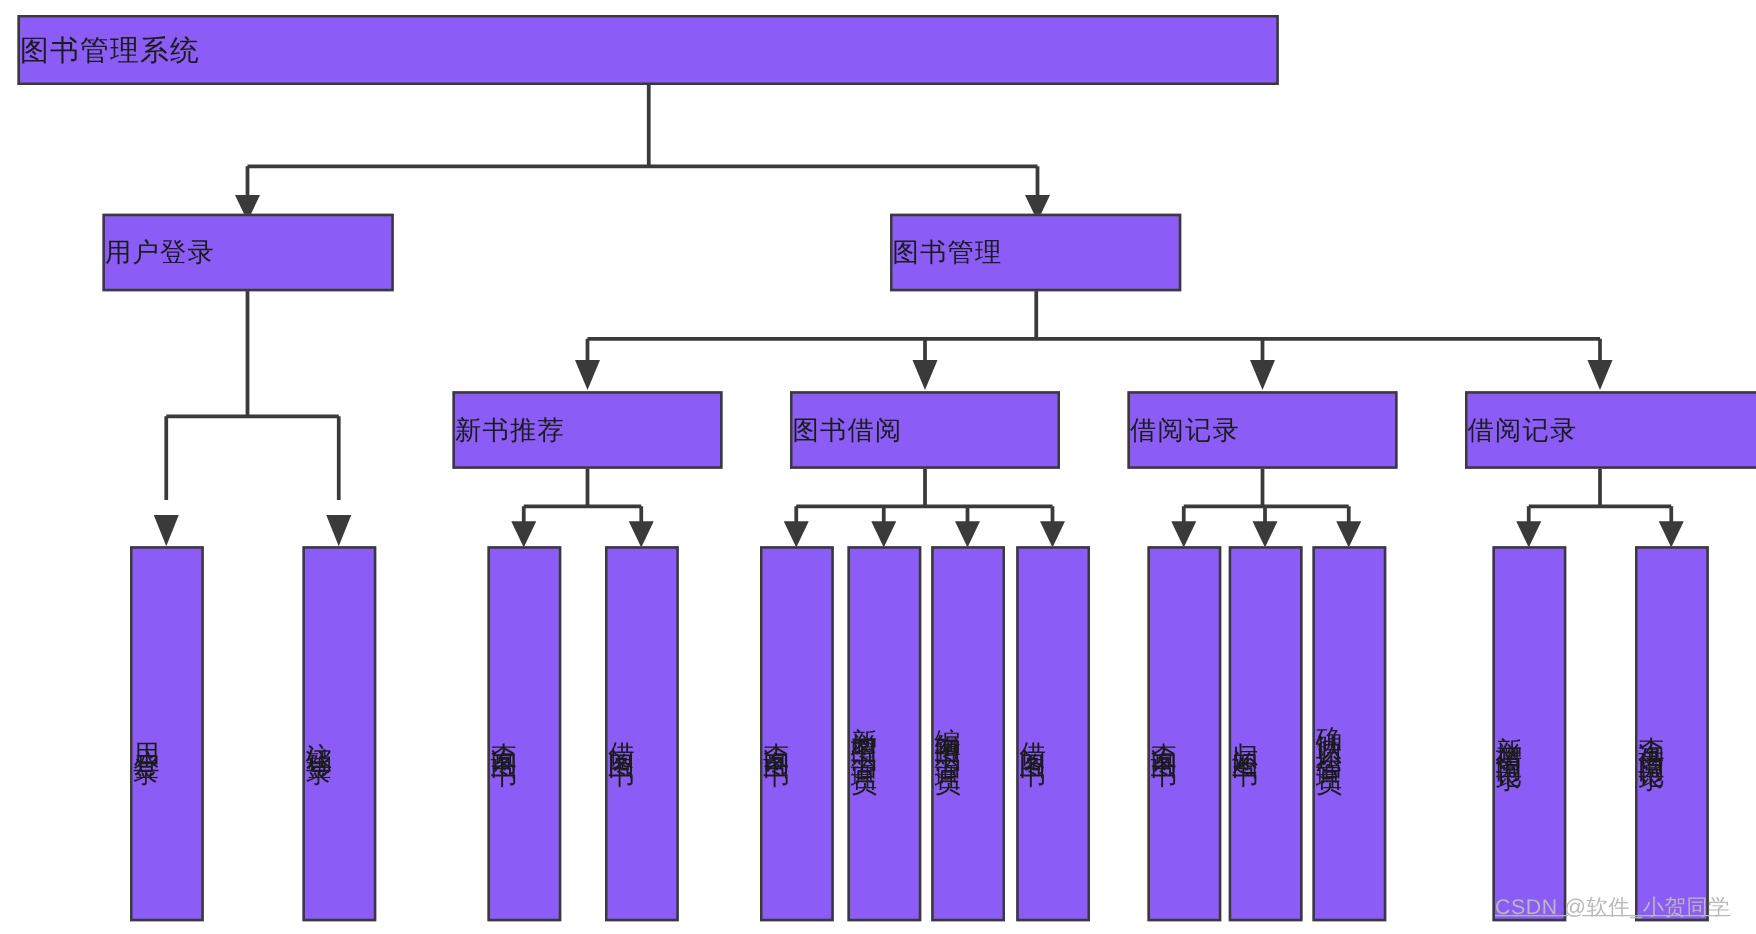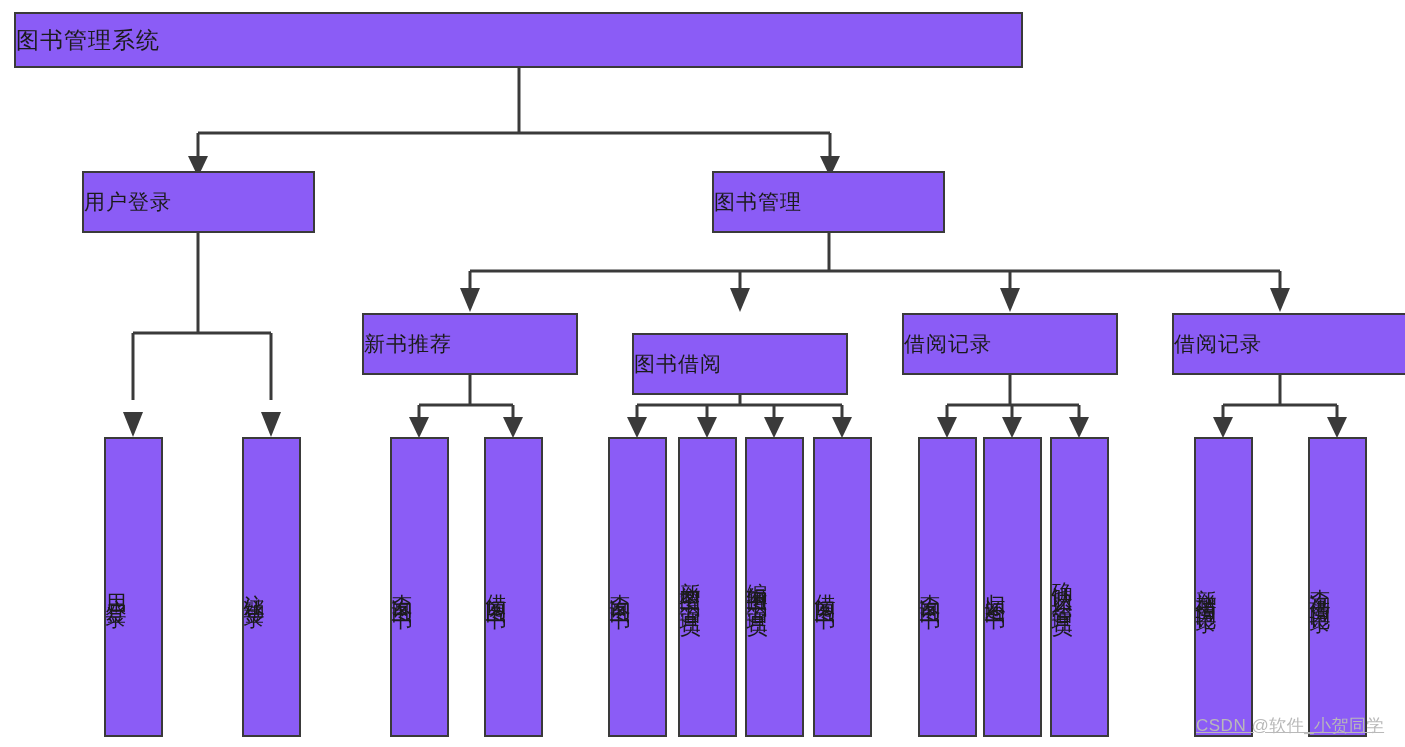--- a/index.html
+++ b/index.html
@@ -104,21 +104,21 @@
   <div class="node lvl1" style="left:82px;top:171px;width:233px;height:62px;">
     <span class="hlabel">用户登录</span>
   </div>
   <div class="node lvl1" style="left:712px;top:171px;width:233px;height:62px;">
     <span class="hlabel">图书管理</span>
   </div>
 
   <div class="node lvl2" style="left:362px;top:313px;width:216px;height:62px;">
     <span class="hlabel">新书推荐</span>
   </div>
-  <div class="node lvl2" style="left:632px;top:313px;width:216px;height:62px;margin-top:20px;">
+  <div class="node lvl2" style="left:632px;top:313px;width:216px;height:62px;">
     <span class="hlabel">图书借阅</span>
   </div>
   <div class="node lvl2" style="left:902px;top:313px;width:216px;height:62px;">
     <span class="hlabel">借阅记录</span>
   </div>
   <div class="node lvl2" style="left:1172px;top:313px;width:260px;height:62px;">
     <span class="hlabel">借阅记录</span>
   </div>
 
   <div class="node leaf" style="left:104px;top:437px;width:59px;height:300px;">

